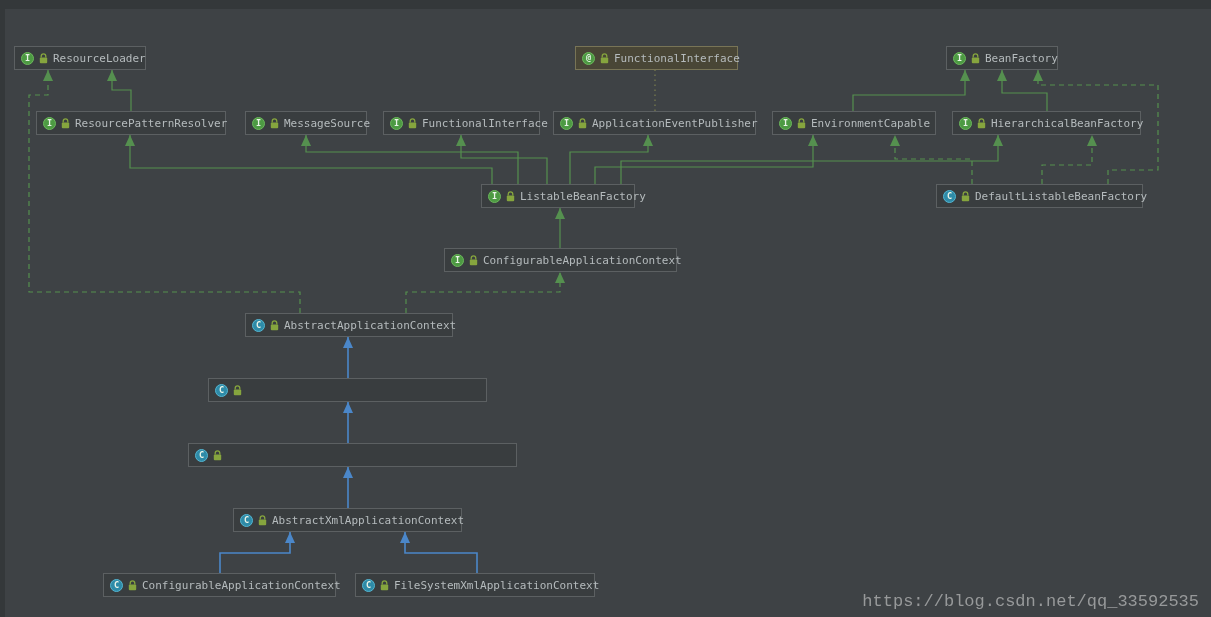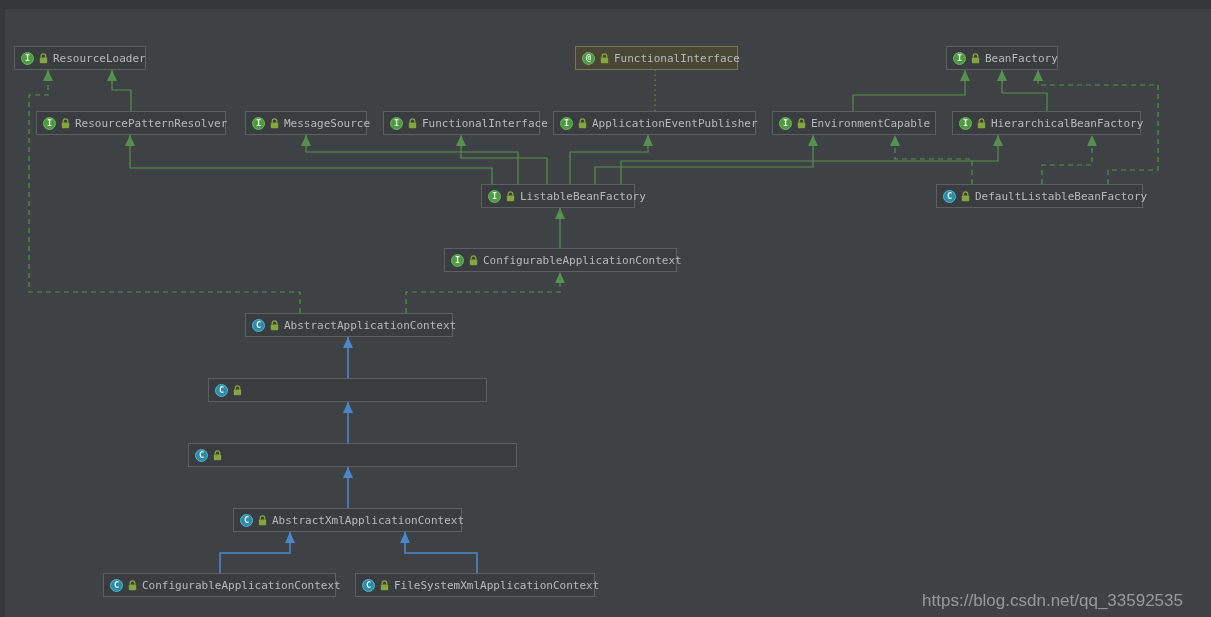--- a/index.html
+++ b/index.html
@@ -32,22 +32,22 @@
     width:13px;height:13px;flex:none;border-radius:50%;
     display:flex;align-items:center;justify-content:center;
     font-size:8.5px;font-weight:bold;color:#eaf4e8;box-sizing:border-box;
   }
   .type-icon.interface,.type-icon.annotation{background:#4d9a43;border:1px solid #6cb75c;}
   .type-icon.class{background:#2e8ba8;border:1px solid #54b6d2;}
   .lock{width:9px;height:11px;flex:none;display:flex;align-items:flex-end;}
   .label{padding-top:1px;}
 
   #watermark{
-    position:absolute;z-index:3;right:28px;bottom:6px;
-    font-family:Liberation Sans, sans-serif;
+    position:absolute;z-index:3;right:12px;bottom:6px;
+    font-family:Liberation Mono, monospace;
     font-size:17px;color:#97999a;
   }
 </style>
 </head>
 <body>
 
 <div id="frame-top" class="frame-strip"></div>
 <div id="frame-left" class="frame-strip"></div>
 
 <div id="diagram-canvas" style="position:absolute;left:0;top:0;width:1211px;height:617px;">

